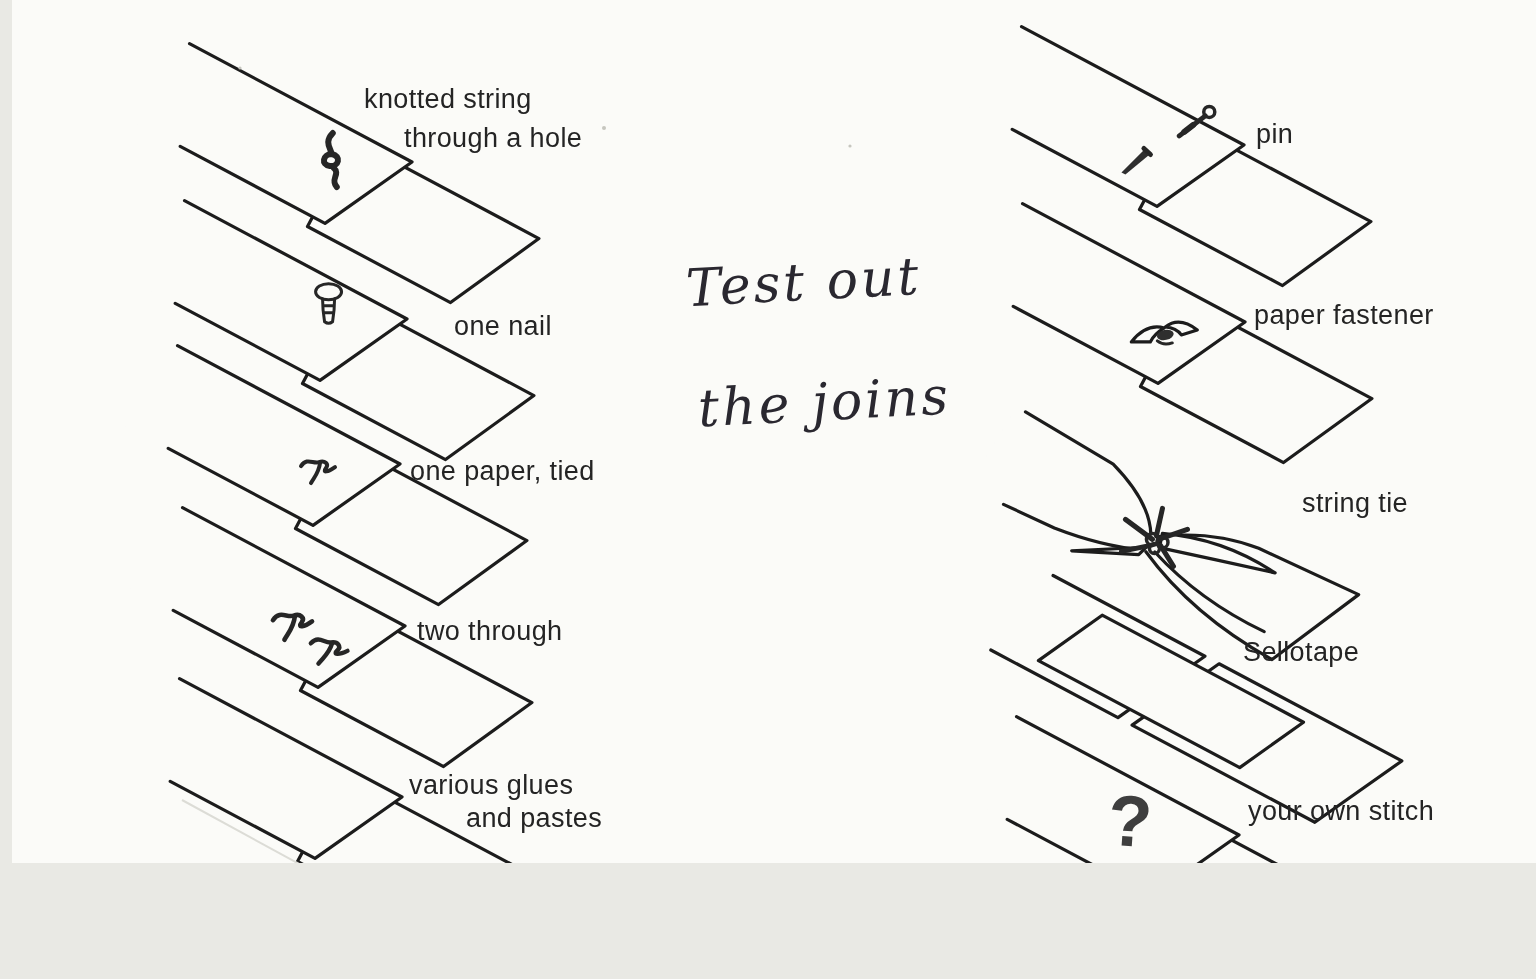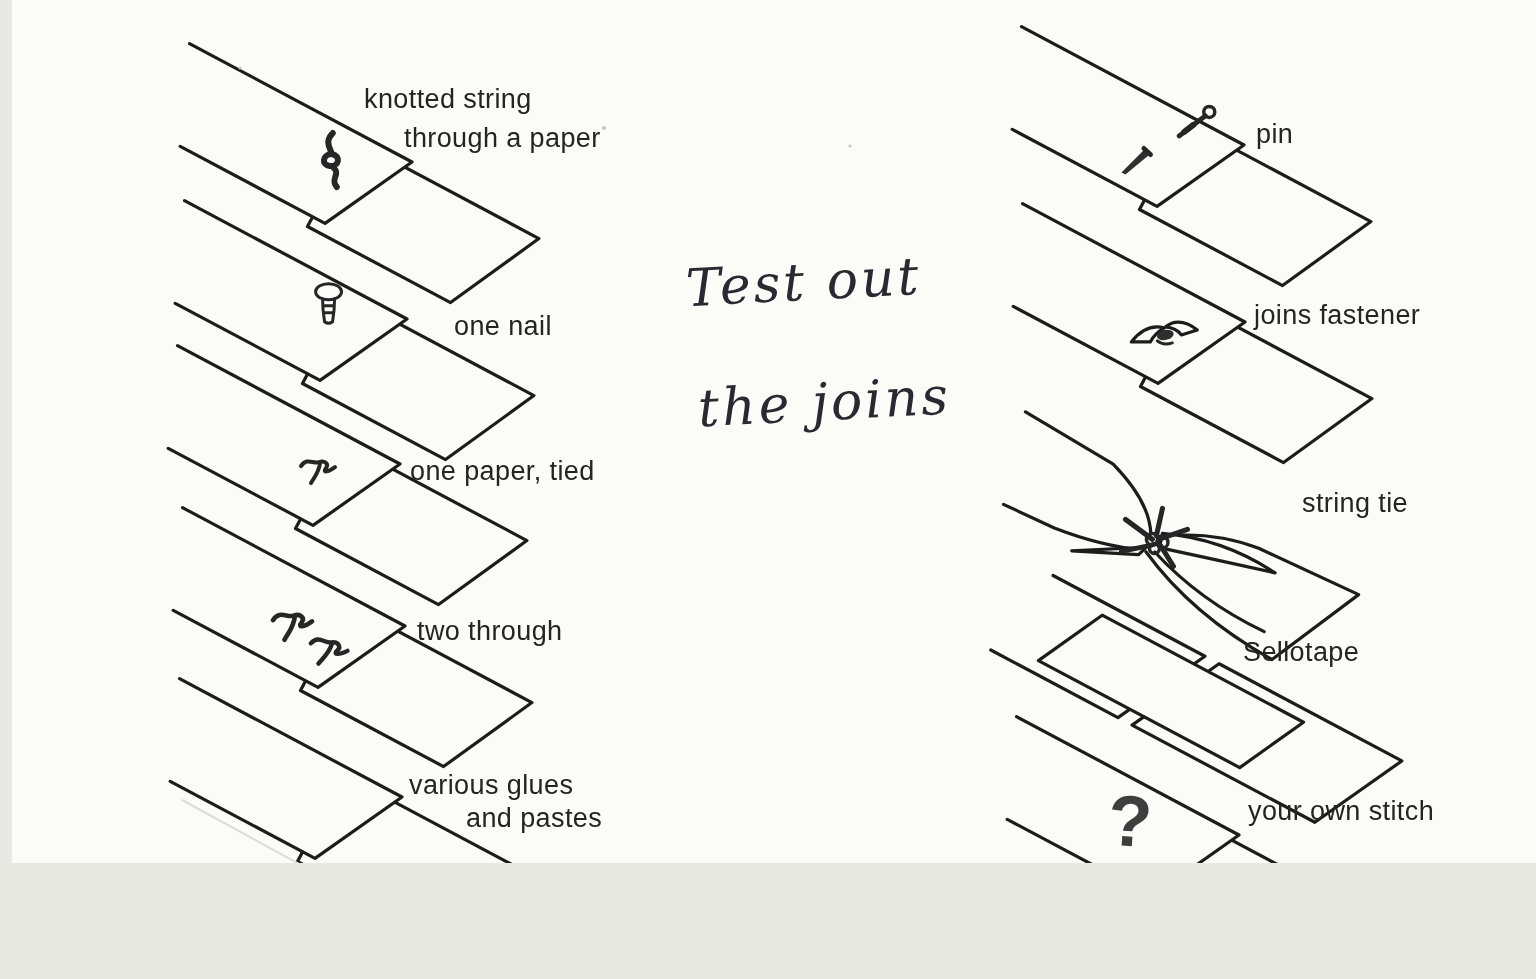--- a/index.html
+++ b/index.html
@@ -143,28 +143,28 @@
 
     <line class="faint" x1="170" y1="800" x2="498" y2="979"></line>
     <line class="faint" x1="1000" y1="908" x2="1348" y2="979"></line>
     <circle class="speck" cx="592" cy="128" r="2"></circle>
     <circle class="speck" cx="838" cy="146" r="1.6"></circle>
     <circle class="speck" cx="228" cy="68" r="1.6"></circle>
     <circle class="speck" cx="1387" cy="882" r="2"></circle>
   </svg>
 
   <div class="lbl" style="left:352px;top:84px">knotted string</div>
-  <div class="lbl" style="left:392px;top:123px">through a paper</div>
+  <div class="lbl" style="left:392px;top:123px">through a hole</div>
   <div class="lbl" style="left:442px;top:311px">one nail</div>
   <div class="lbl" style="left:398px;top:456px">one paper, tied</div>
   <div class="lbl" style="left:405px;top:616px">two through</div>
   <div class="lbl" style="left:397px;top:770px">various glues</div>
   <div class="lbl" style="left:454px;top:803px">and pastes</div>
   <div class="lbl" style="left:1244px;top:119px">pin</div>
-  <div class="lbl" style="left:1242px;top:300px">joins fastener</div>
+  <div class="lbl" style="left:1242px;top:300px">paper fastener</div>
   <div class="lbl" style="left:1290px;top:488px">string tie</div>
   <div class="lbl" style="left:1231px;top:637px">Sellotape</div>
   <div class="lbl" style="left:1236px;top:796px">your own stitch</div>
 
   <div class="hand" style="left:674px;top:252px">Test out</div>
   <div class="hand" style="left:686px;top:372px">the joins</div>
 
   <div class="qmark">?</div>
 
 </div>

